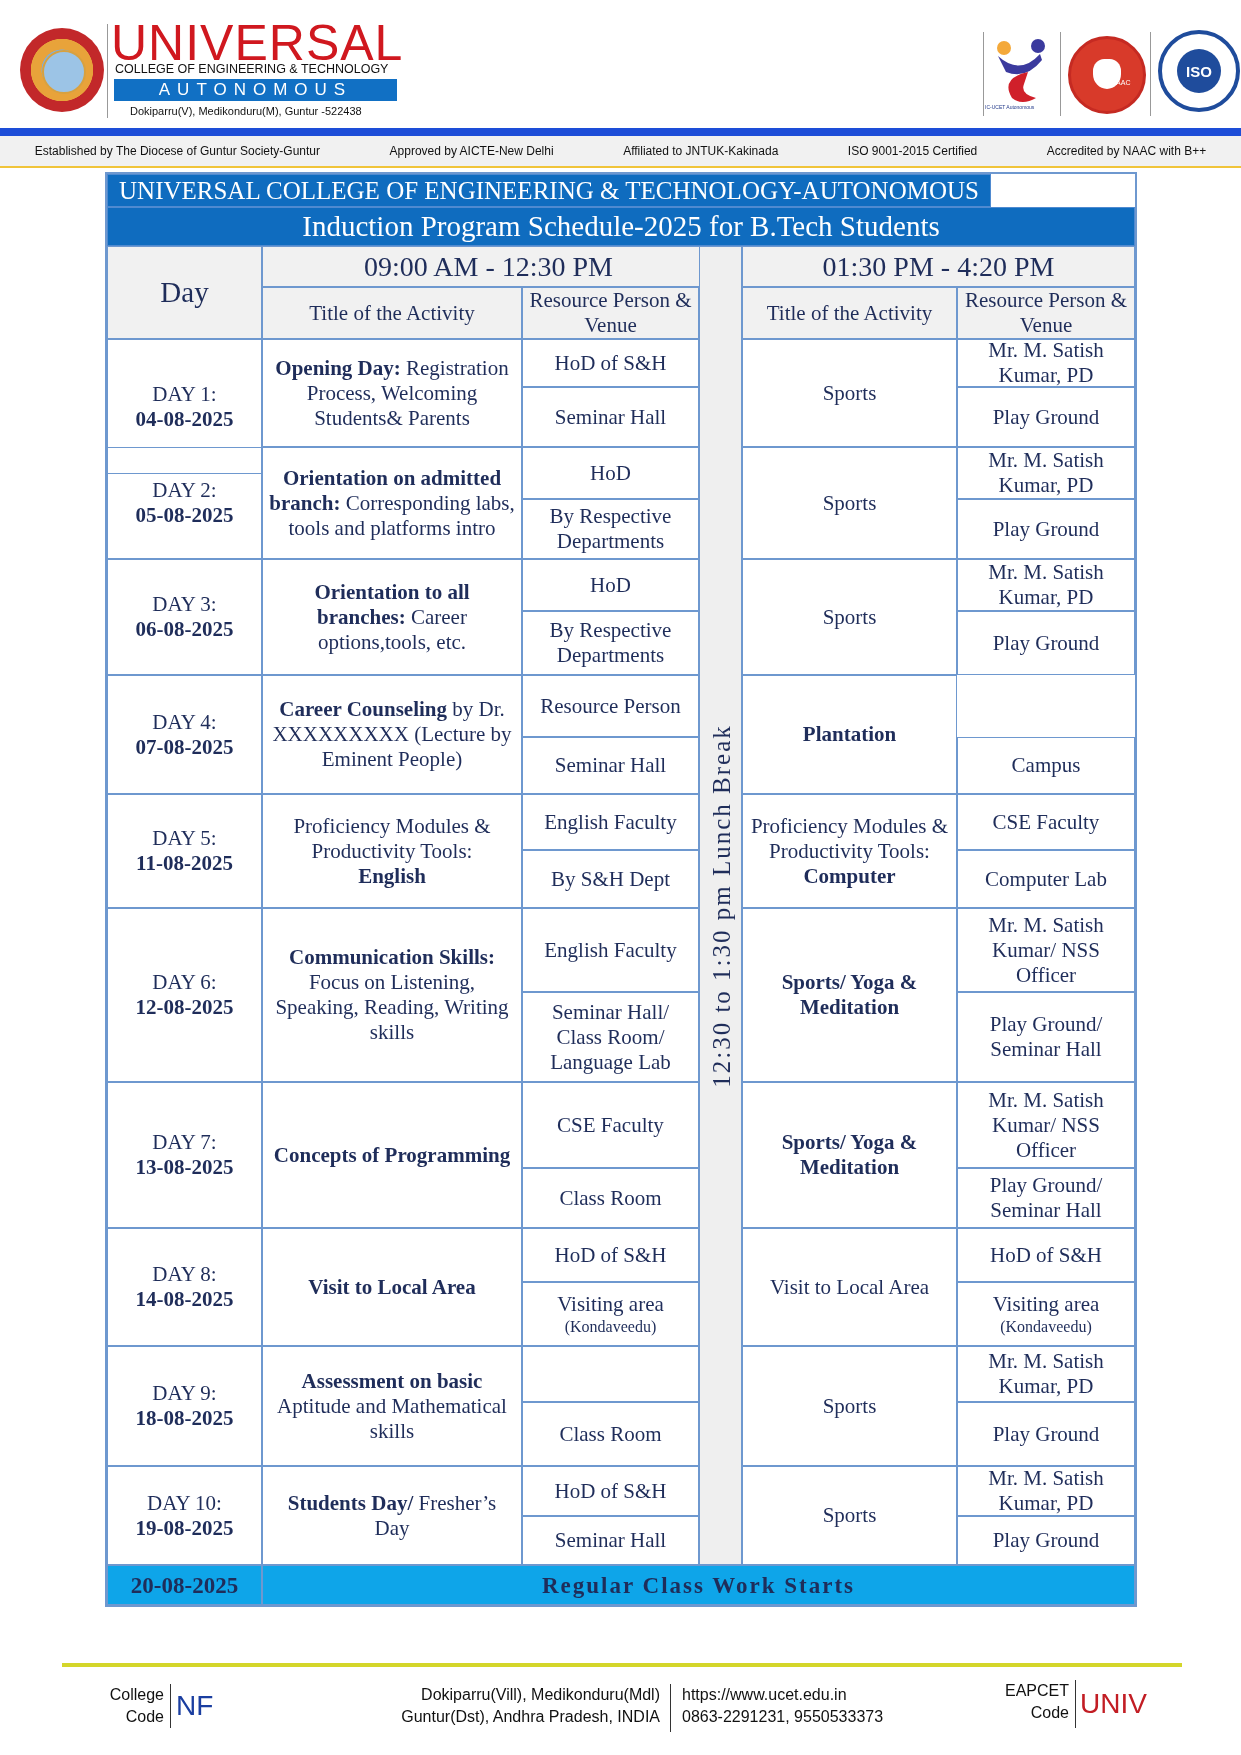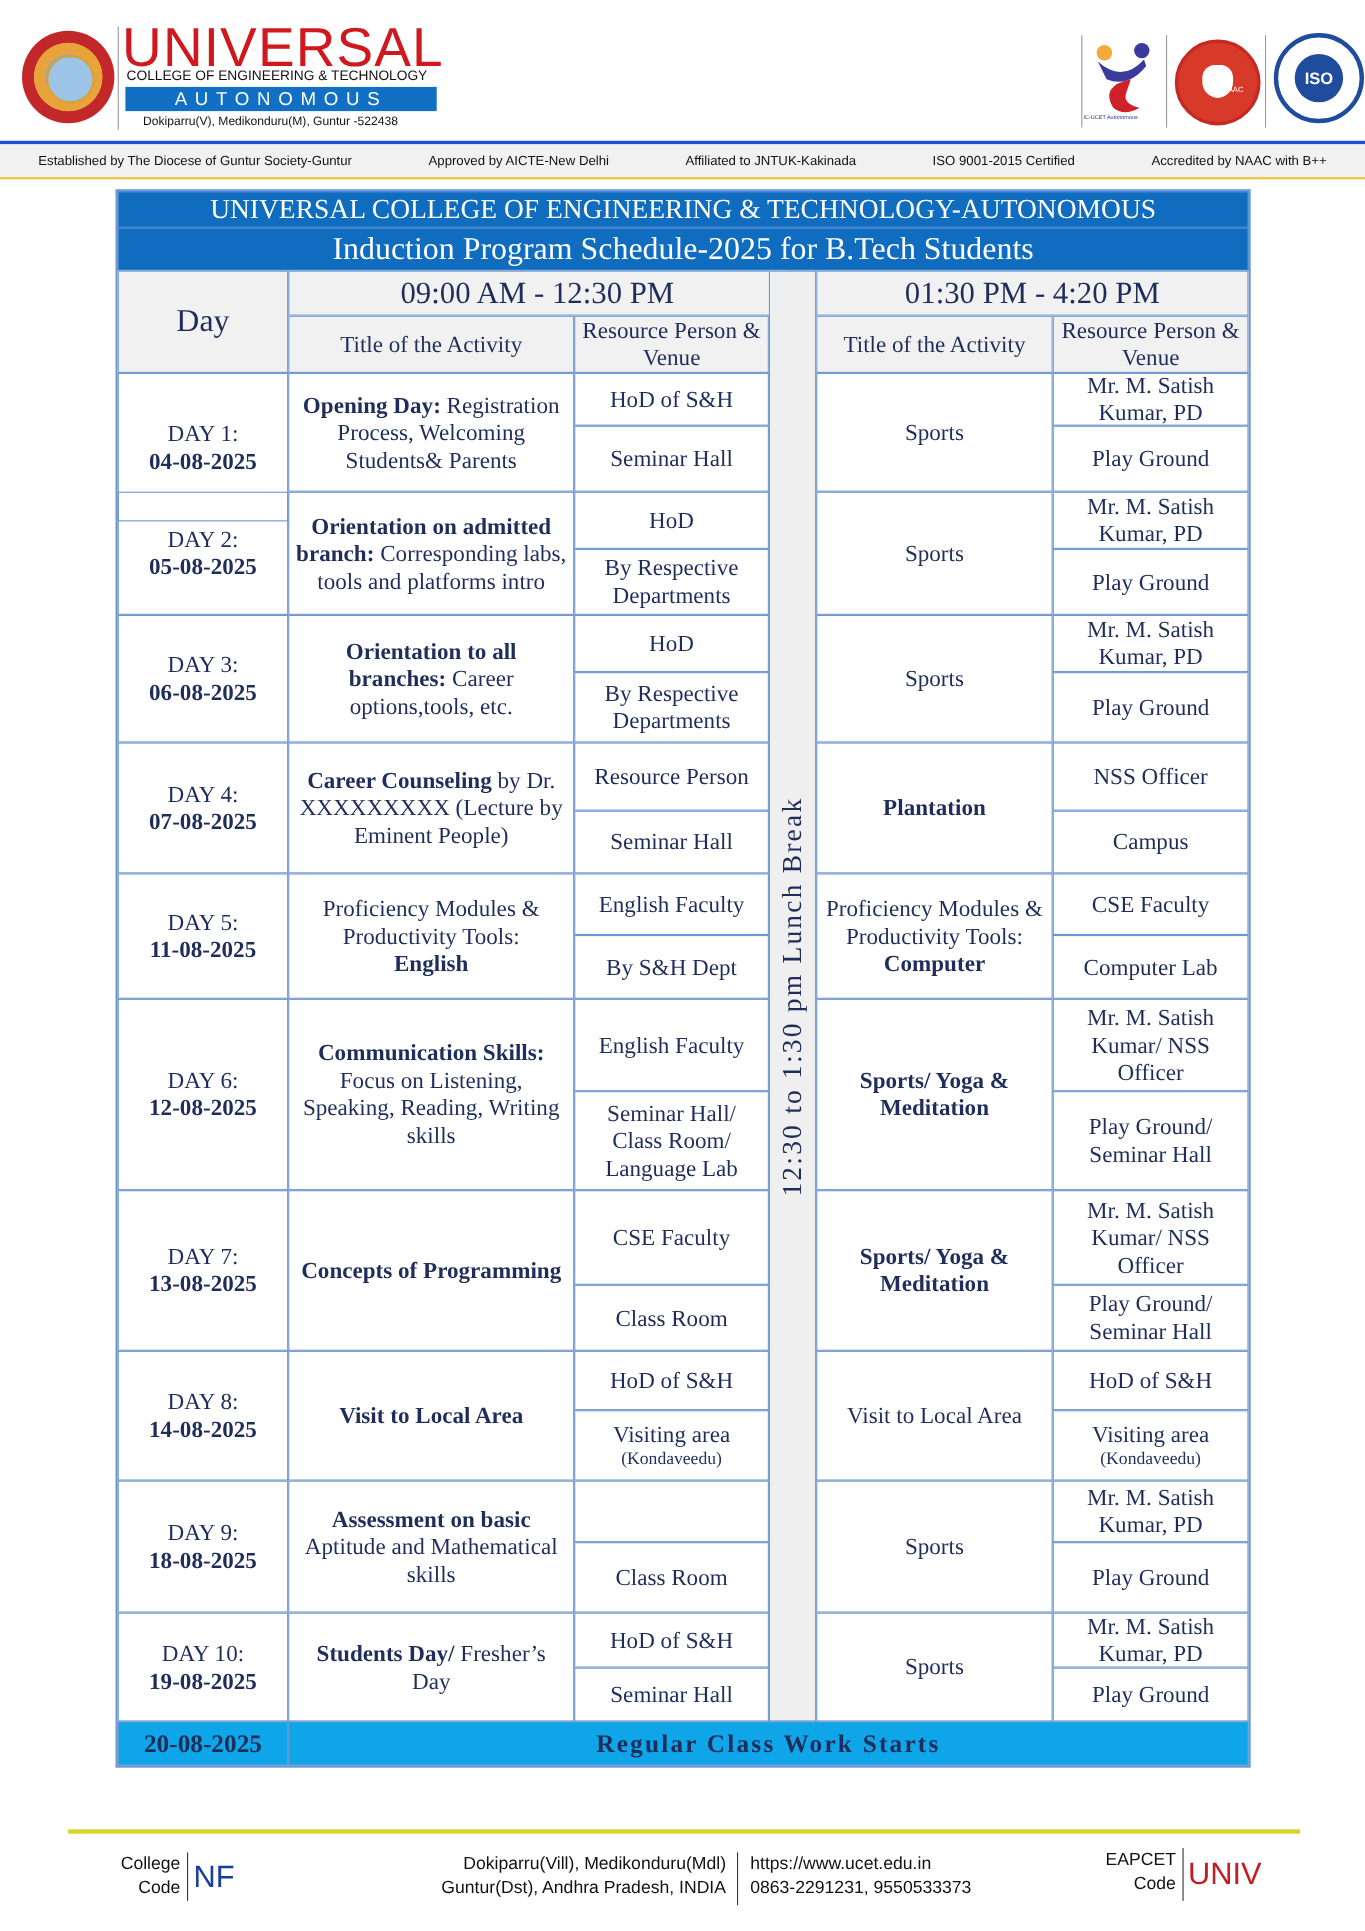--- a/index.html
+++ b/index.html
@@ -11,21 +11,21 @@
   .vsep{width:1px;background:#999;}
   .brand-name{left:111px;top:18px;font-family:"Liberation Sans",sans-serif;font-size:50px;color:#d0181f;letter-spacing:1px;line-height:50px;}
   .brand-sub{left:115px;top:62px;font-family:"Liberation Sans",sans-serif;font-size:12.5px;color:#111;}
   .brand-auto{left:114px;top:79px;width:283px;height:22px;background:#1170c4;color:#fff;font-family:"Liberation Sans",sans-serif;font-size:17px;letter-spacing:7px;text-align:center;line-height:22px;}
   .brand-addr{left:130px;top:105px;font-family:"Liberation Sans",sans-serif;font-size:11px;color:#111;}
   .ic-logo{left:990px;top:36px;width:60px;height:70px;}
   .naac{left:1068px;top:36px;width:72px;height:72px;border-radius:50%;background:#d83a2a;border:3px solid #c52a22;}
   .iso{left:1158px;top:30px;width:74px;height:74px;border-radius:50%;background:#fff;border:4px solid #1f4c9c;display:flex;align-items:center;justify-content:center;}
   .iso span{background:#1f4c9c;color:#fff;border-radius:50%;width:44px;height:44px;display:flex;align-items:center;justify-content:center;font-family:"Liberation Sans",sans-serif;font-weight:bold;font-size:15px;}
   .ic-small{left:985px;top:104px;font-family:"Liberation Sans",sans-serif;font-size:5px;color:#233a8a;}
-  .infobar{left:0;top:128px;width:1241px;height:30px;background:#f1f1f1;border-top:3px solid #1d4ed8;border-bottom:2px solid #f0c43a;display:flex;justify-content:space-around;align-items:center;font-family:"Liberation Sans",sans-serif;font-size:12px;color:#111;}
+  .infobar{left:0;top:128px;width:1241px;height:30px;background:#f1f1f1;border-top:8px solid #1d4ed8;border-bottom:2px solid #f0c43a;display:flex;justify-content:space-around;align-items:center;font-family:"Liberation Sans",sans-serif;font-size:12px;color:#111;}
   
   .tbl{left:105px;top:172px;width:1032px;height:1435px;border:2px solid #6e98cf;box-sizing:border-box;background:#fff;}
   .cell{position:absolute;box-sizing:border-box;border:1.5px solid #6e98cf;display:flex;flex-direction:column;align-items:center;justify-content:center;text-align:center;font-size:21px;line-height:25px;color:#1f2d5a;}
   .hdr1{background:#0f6cbf;color:#fff;font-size:25px;border-color:#4f8ad0;}
   .hdr2{background:#0f6cbf;color:#fff;font-size:29px;border-color:#4f8ad0;}
   .gray{background:#f1f1f1;}
   .b{font-weight:bold;}
   .lunch{background:#efefef;}
   .lunch-text{position:absolute;left:50%;top:50%;transform:translate(-50%,-50%) rotate(-90deg);white-space:nowrap;font-size:25px;letter-spacing:2px;}
   .final{background:#0ea5e9;font-weight:bold;font-size:23px;}
@@ -67,21 +67,21 @@
 
 <div class="abs infobar">
   <span>Established by The Diocese of Guntur Society-Guntur</span>
   <span>Approved by AICTE-New Delhi</span>
   <span>Affiliated to JNTUK-Kakinada</span>
   <span>ISO 9001-2015 Certified</span>
   <span>Accredited by NAAC with B++</span>
 </div>
 
 <div class="abs tbl" id="tbl">
-  <div class="cell hdr1" style="left:0;top:0;width:1028px;height:33px;">UNIVERSAL COLLEGE OF ENGINEERING &amp; TECHNOLOGY-AUTONOMOUS</div>
+  <div class="cell hdr1" style="left:0;top:0;width:884px;height:33px;">UNIVERSAL COLLEGE OF ENGINEERING &amp; TECHNOLOGY-AUTONOMOUS</div>
   <div class="cell hdr2" style="left:0;top:33px;width:1028px;height:39px;">Induction Program Schedule-2025 for B.Tech Students</div>
 
   <div class="cell gray" style="left:0;top:72px;width:155px;height:93px;font-size:29px;">Day</div>
   <div class="cell gray" style="left:155px;top:72px;width:453px;height:41px;font-size:28px;">09:00 AM - 12:30 PM</div>
   <div class="cell gray" style="left:155px;top:113px;width:260px;height:52px;">Title of the Activity</div>
   <div class="cell gray" style="left:415px;top:113px;width:177px;height:52px;">Resource Person &amp; Venue</div>
   <div class="cell gray" style="left:635px;top:72px;width:393px;height:41px;font-size:28px;">01:30 PM - 4:20 PM</div>
   <div class="cell gray" style="left:635px;top:113px;width:215px;height:52px;">Title of the Activity</div>
   <div class="cell gray" style="left:850px;top:113px;width:178px;height:52px;">Resource Person &amp; Venue</div>
 
@@ -154,21 +154,20 @@
     <div class="cell" style="left:155px;top:501px;width:260px;height:119px;padding:0 6px;">
       <div><span class="b">Career Counseling</span> <span>by Dr. XXXXXXXXX (Lecture by Eminent People)</span></div>
     </div>
     <div class="cell" style="left:415px;top:501px;width:177px;height:62px;padding:0 4px;">Resource Person</div>
     <div class="cell" style="left:415px;top:563px;width:177px;height:57px;padding:0 4px;">
       <span>Seminar Hall</span>
     </div>
     <div class="cell" style="left:635px;top:501px;width:215px;height:119px;padding:0 4px;">
       <div><span class="b">Plantation</span></div>
     </div>
-    <div class="cell" style="left:850px;top:501px;width:178px;height:62px;padding:0 4px;">NSS Officer</div>
     <div class="cell" style="left:850px;top:563px;width:178px;height:57px;padding:0 4px;">
       <span>Campus</span>
     </div>
     <div class="cell" style="left:0;top:620px;width:155px;height:114px;">
       <span>DAY 5:</span>
       <span class="b">11-08-2025</span>
     </div>
     <div class="cell" style="left:155px;top:620px;width:260px;height:114px;padding:0 6px;">
       <div><span>Proficiency Modules &amp; Productivity Tools:</span><br><span class="b">English</span></div>
     </div>

